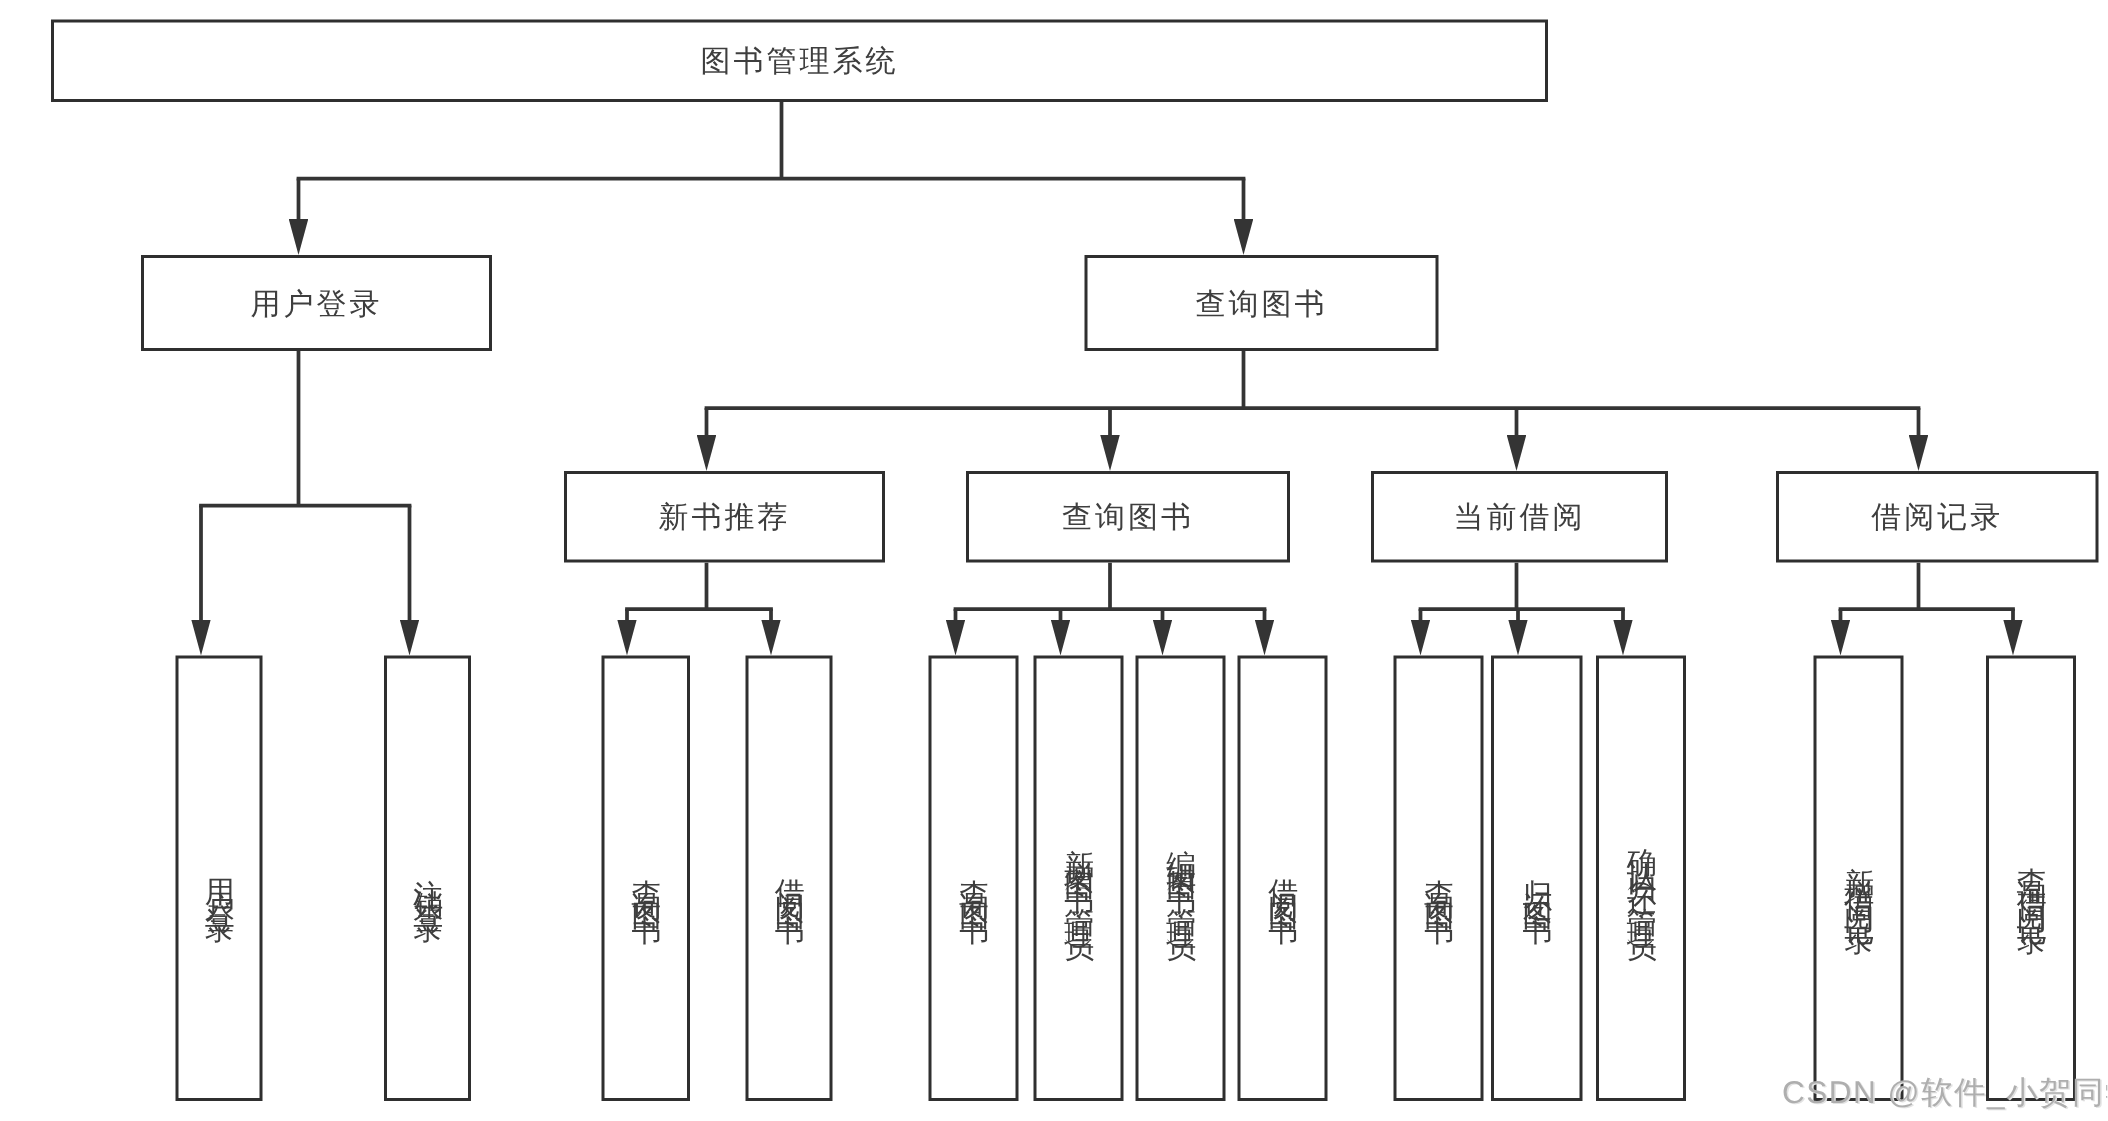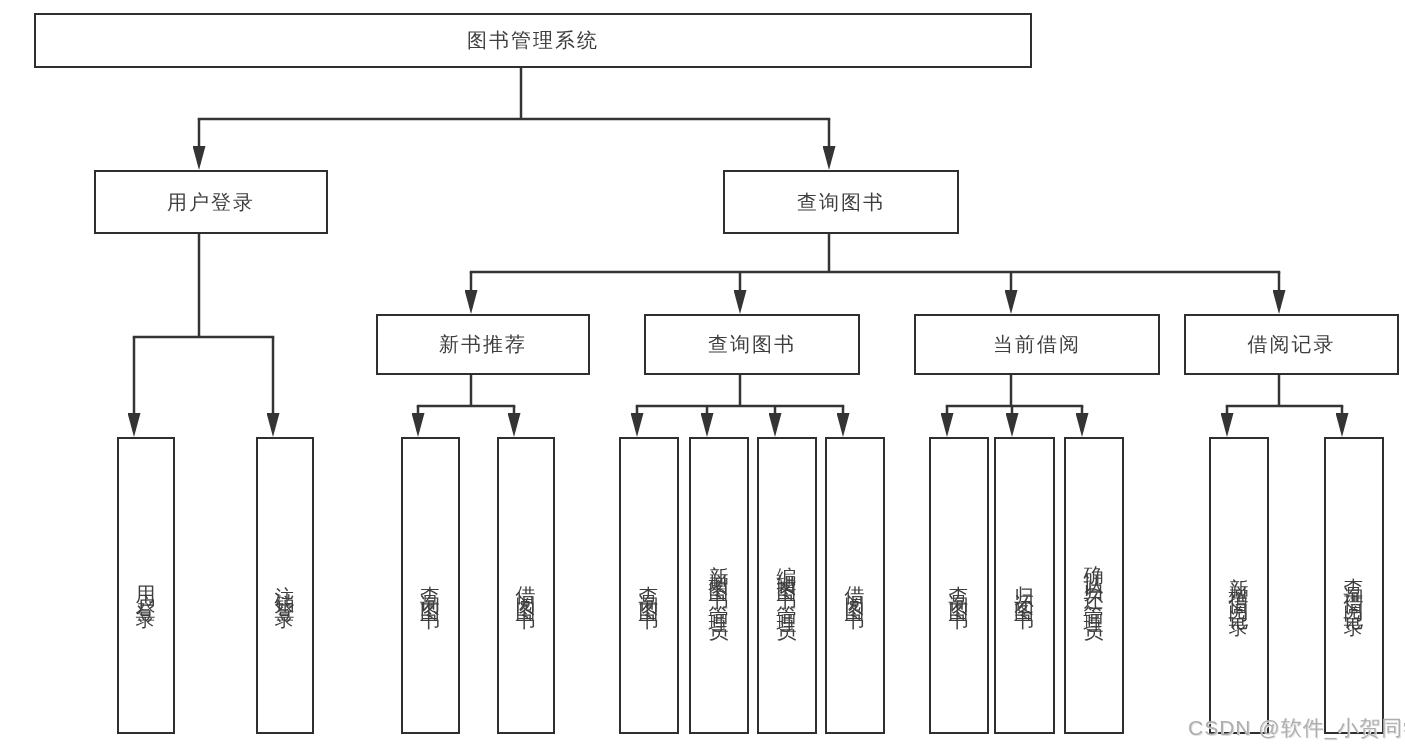--- a/index.html
+++ b/index.html
@@ -108,21 +108,21 @@
     <line class="seg" x1="1342" y1="406" x2="1342" y2="431" marker-end="url(#arw)"></line>
   </svg>
 
   <div class="node h" style="left:22px;top:13px;width:998px;height:55px">图书管理系统</div>
 
   <div class="node h" style="left:82px;top:170px;width:234px;height:64px">用户登录</div>
   <div class="node h" style="left:711px;top:170px;width:236px;height:64px">查询图书</div>
 
   <div class="node h" style="left:364px;top:314px;width:214px;height:61px">新书推荐</div>
   <div class="node h" style="left:632px;top:314px;width:216px;height:61px">查询图书</div>
-  <div class="node h" style="left:902px;top:314px;width:246px;height:61px">当前借阅</div>
+  <div class="node h" style="left:902px;top:314px;width:198px;height:61px">当前借阅</div>
   <div class="node h" style="left:1172px;top:314px;width:215px;height:61px">借阅记录</div>
 
   <div class="node v" style="left:105px;top:437px;width:58px;height:297px">用户登录</div>
   <div class="node v" style="left:244px;top:437px;width:58px;height:297px">注销登录</div>
 
   <div class="node v" style="left:389px;top:437px;width:59px;height:297px">查询图书</div>
   <div class="node v" style="left:485px;top:437px;width:58px;height:297px">借阅图书</div>
 
   <div class="node v" style="left:607px;top:437px;width:60px;height:297px">查询图书</div>
   <div class="node v" style="left:677px;top:437px;width:60px;height:297px">新增图书（管理员）</div>

